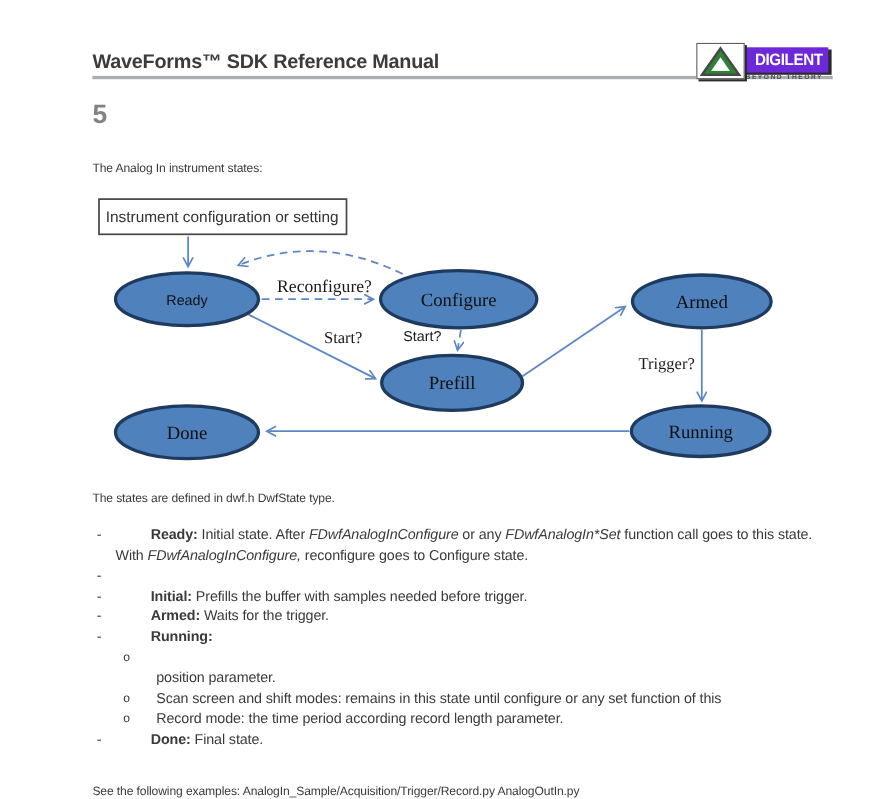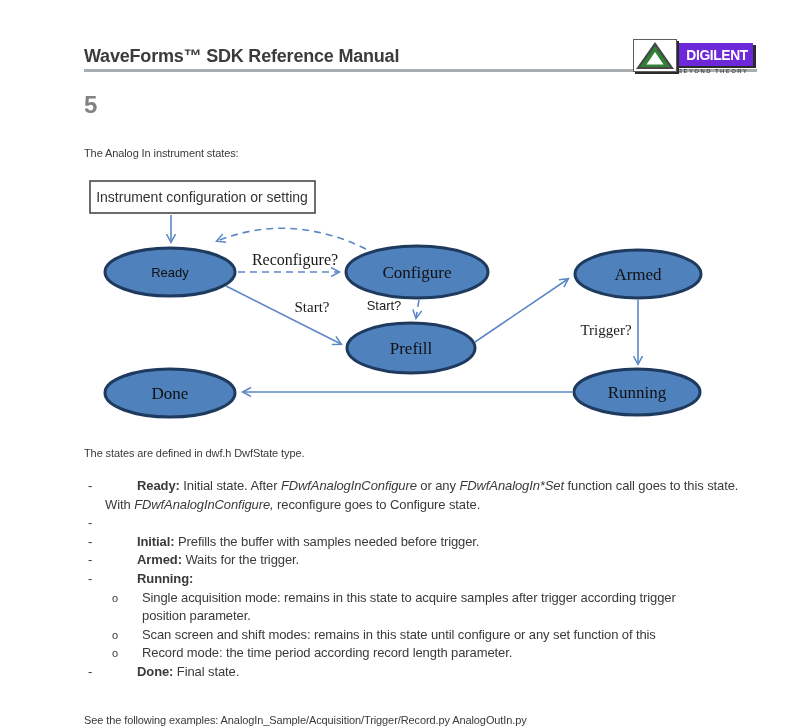--- a/index.html
+++ b/index.html
@@ -152,21 +152,20 @@
     <div class="row">
       <span class="mk">-</span>
       <span class="tx"><span class="b">Armed:</span><span> Waits for the trigger.</span></span>
     </div>
     <div class="row">
       <span class="mk">-</span>
       <span class="tx"><span class="b">Running:</span></span>
     </div>
     <div class="row sub">
       <span class="mk">o</span>
-      <span class="tx"><span>Single acquisition mode: remains in this state to acquire samples after trigger according trigger</span></span>
     </div>
     <div class="row sub">
       <span class="mk"></span>
       <span class="tx"><span>position parameter.</span></span>
     </div>
     <div class="row sub">
       <span class="mk">o</span>
       <span class="tx"><span>Scan screen and shift modes: remains in this state until configure or any set function of this</span></span>
     </div>
     <div class="row sub">

